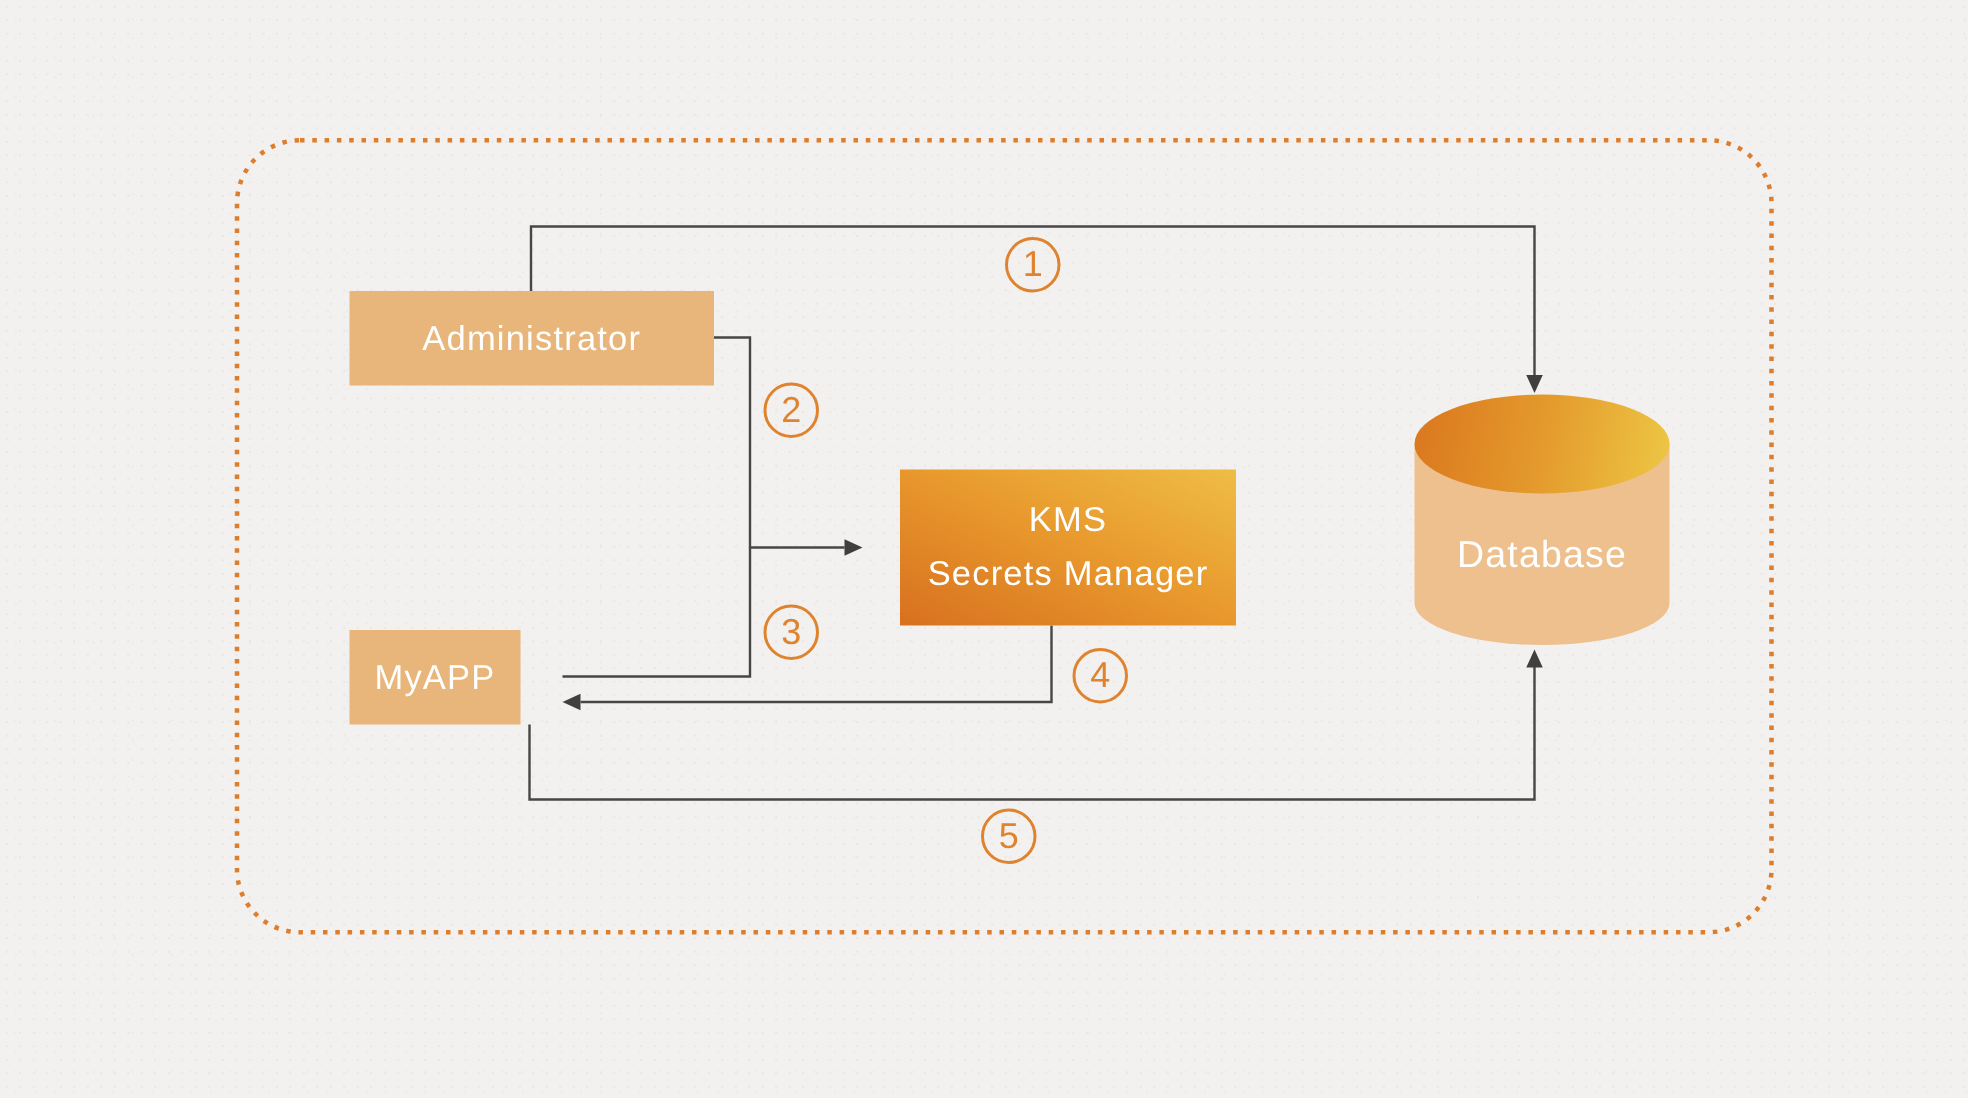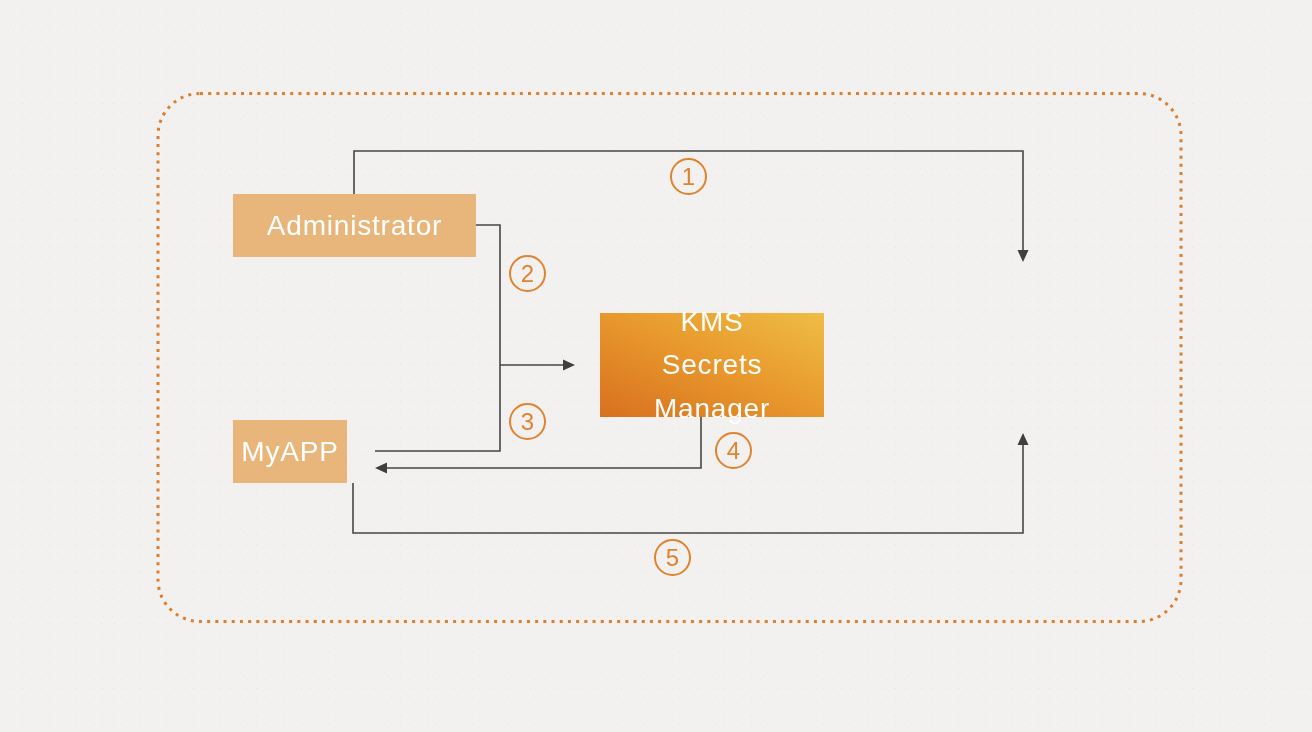--- a/index.html
+++ b/index.html
@@ -28,21 +28,21 @@
     top: 0;
     width: 1312px;
     height: 732px;
   }
   .node {
     position: absolute;
     display: flex;
     align-items: center;
     justify-content: center;
     color: #ffffff;
-    font-size: 28px;
+    font-size: 23px;
     font-weight: 300;
     letter-spacing: 0.8px;
     text-align: center;
     line-height: 1.55;
   }
   .node-plain {
     background: #e8b67a;
   }
   .node-admin { left: 233px; top: 194px; width: 243px; height: 63px; }
   .node-myapp { left: 233px; top: 420px; width: 114px; height: 63px; }
@@ -123,20 +123,26 @@
 
   <div class="node node-plain node-myapp">
     <span>MyAPP</span>
   </div>
 
   <div class="node node-kms">
     <span>KMS
 Secrets Manager</span>
   </div>
 
+  <div class="db-wrap">
+    <div class="db-body">
+      <span class="db-label">Database</span>
+    </div>
+    <div class="db-top"></div>
+  </div>
 
   <div class="step-badge badge-1">1</div>
   <div class="step-badge badge-2">2</div>
   <div class="step-badge badge-3">3</div>
   <div class="step-badge badge-4">4</div>
   <div class="step-badge badge-5">5</div>
 
 </div>
 
 </body></html>

